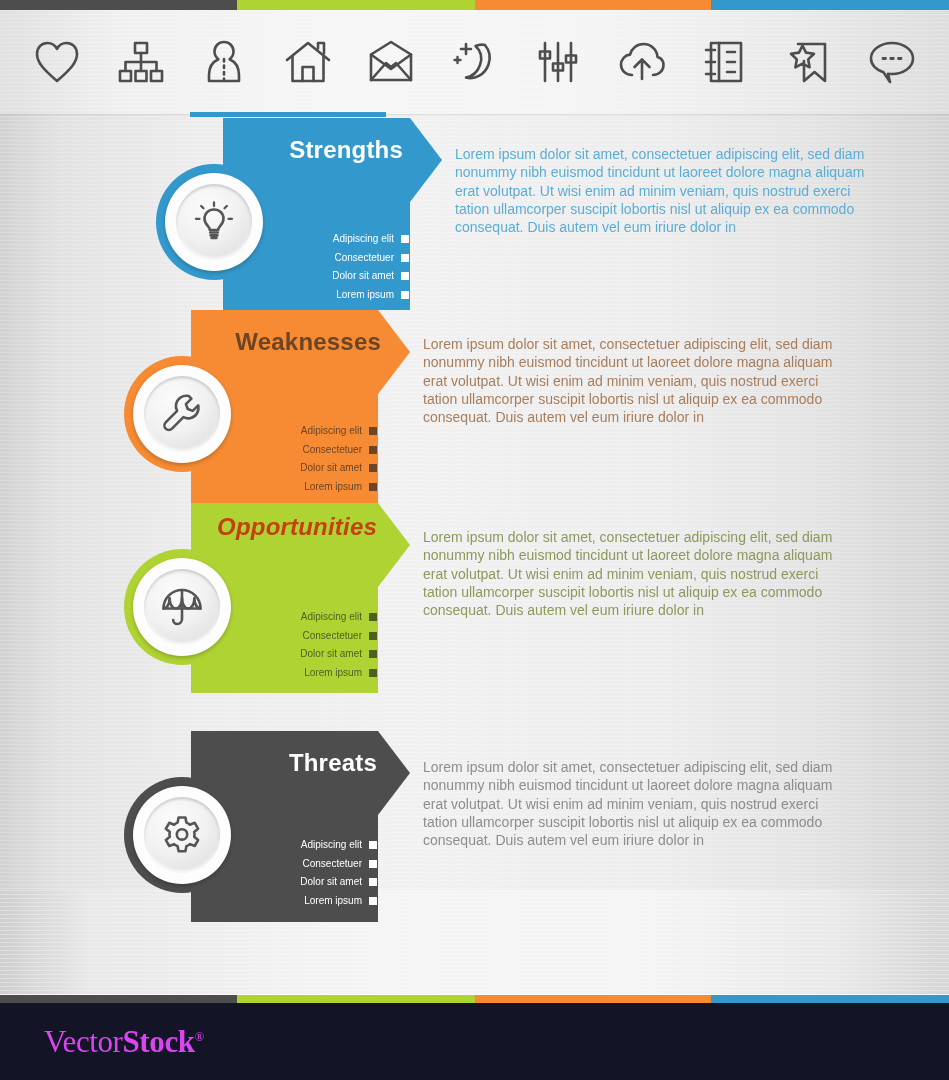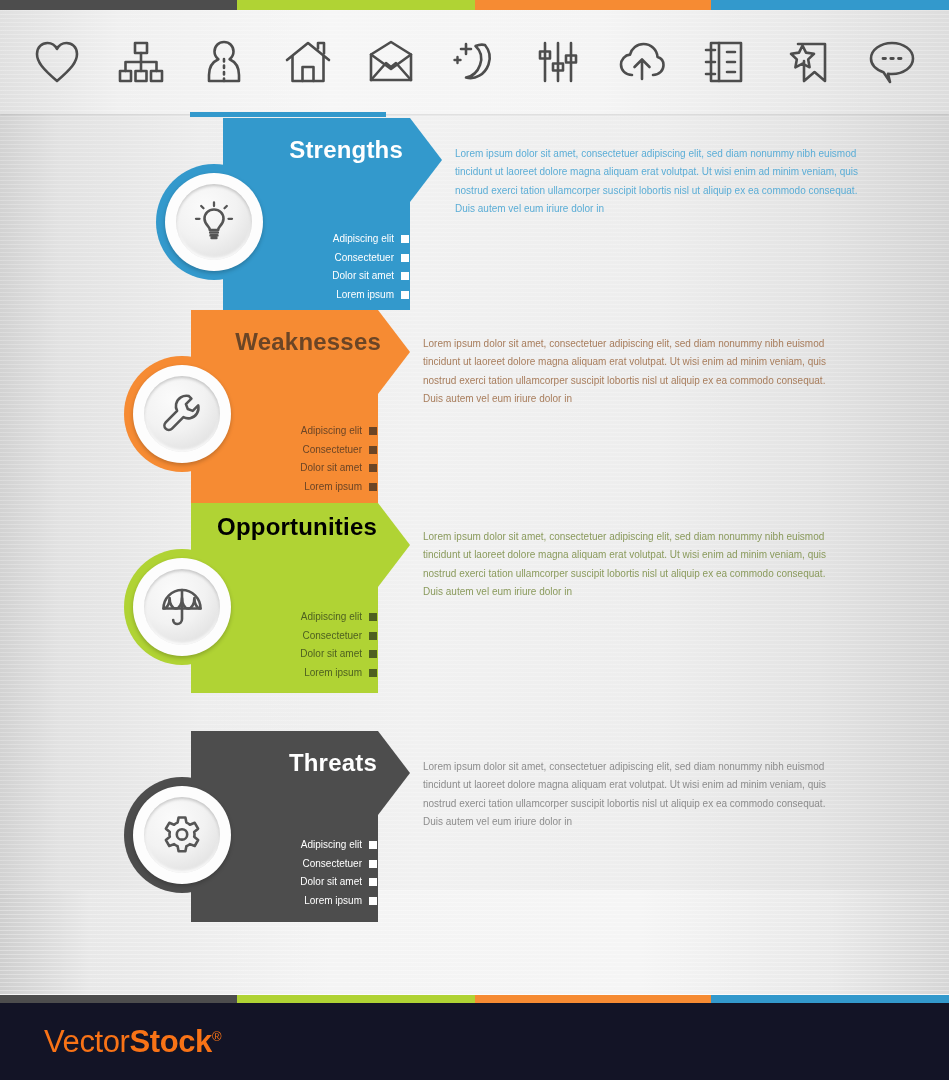--- a/index.html
+++ b/index.html
@@ -114,32 +114,32 @@
   }
   .plist{
     position:absolute;right:var(--listright);top:var(--listtop);
     text-align:center;font-size:10px;line-height:18.5px;
   }
   .plist .li{display:flex;justify-content:flex-end;align-items:center;gap:7px;}
   .plist .bul{width:8px;height:8px;display:inline-block;}
 
   .pdesc{
     position:absolute;left:423px;top:var(--desctop);width:410px;
-    font-size:10px;line-height:18.3px;
+    font-size:14px;line-height:18.3px;
   }
 
   
   .footstrip{position:absolute;left:0;top:995px;width:949px;height:8px;display:flex;z-index:9;}
   .footstrip span{display:block;height:8px;}
   .footer{
     position:absolute;left:0;top:1003px;width:949px;height:77px;z-index:9;
     background:#131426;display:flex;align-items:center;justify-content:space-between;
     padding:0 44px;box-sizing:border-box;
   }
-  .vs-logo{color:#f97316;font-size:31px;letter-spacing:-.4px;white-space:nowrap;}
+  .vs-logo{color:#d946ef;font-size:31px;letter-spacing:-.4px;white-space:nowrap;font-family:Liberation Serif, serif;}
   .vs-logo .b{font-weight:bold;}
   .vs-logo .r{font-size:13px;vertical-align:super;}
   .vs-url{color:#fff;font-size:21px;white-space:nowrap;}
 </style>
 </head>
 <body>
 
 <div id="stage">
 
   <div class="canvas"></div>
@@ -302,21 +302,21 @@
         <div class="pbody" style="background: rgb(176, 211, 52);"></div>
         <div class="parrow"></div>
         <div class="pring"></div>
         <div class="pdisc">
           <svg width="42" height="42" viewBox="0 0 42 42">
             <path fill="none" stroke-width="2.6" stroke-linecap="round" stroke-linejoin="round" d="M2.5 22.5 C2.5 12.3 10.8 4 21 4 C31.2 4 39.5 12.3 39.5 22.5 Z"></path>
             <path fill="none" stroke-width="2.6" stroke-linecap="round" stroke-linejoin="round" d="M2.5 22.5 C6.5 22.5 8.6 17 8.6 12 C8.6 17 10.8 22.5 14.8 22.5 C18.8 22.5 21 17 21 12 C21 17 23.2 22.5 27.2 22.5 C31.2 22.5 33.4 17 33.4 12 C33.4 17 35.5 22.5 39.5 22.5"></path>
             <path fill="none" stroke-width="2.6" stroke-linecap="round" stroke-linejoin="round" d="M21 4 V22.5 M21 22.5 V33 C21 36 18.8 38 16.3 38 C14 38 12.2 36.2 12.2 34"></path>
           </svg>
         </div>
-        <div class="ptitle" style="color: #000000;">Opportunities</div>
+        <div class="ptitle" style="color: #c2410c; font-style: italic;">Opportunities</div>
         <div class="plist" style="color: rgb(78, 96, 32);">
           <div class="li">
             <span>Adipiscing elit</span>
             <span class="bul" style="background: rgb(78, 96, 32);"></span>
           </div>
           <div class="li">
             <span>Consectetuer</span>
             <span class="bul" style="background: rgb(78, 96, 32);"></span>
           </div>
           <div class="li">

